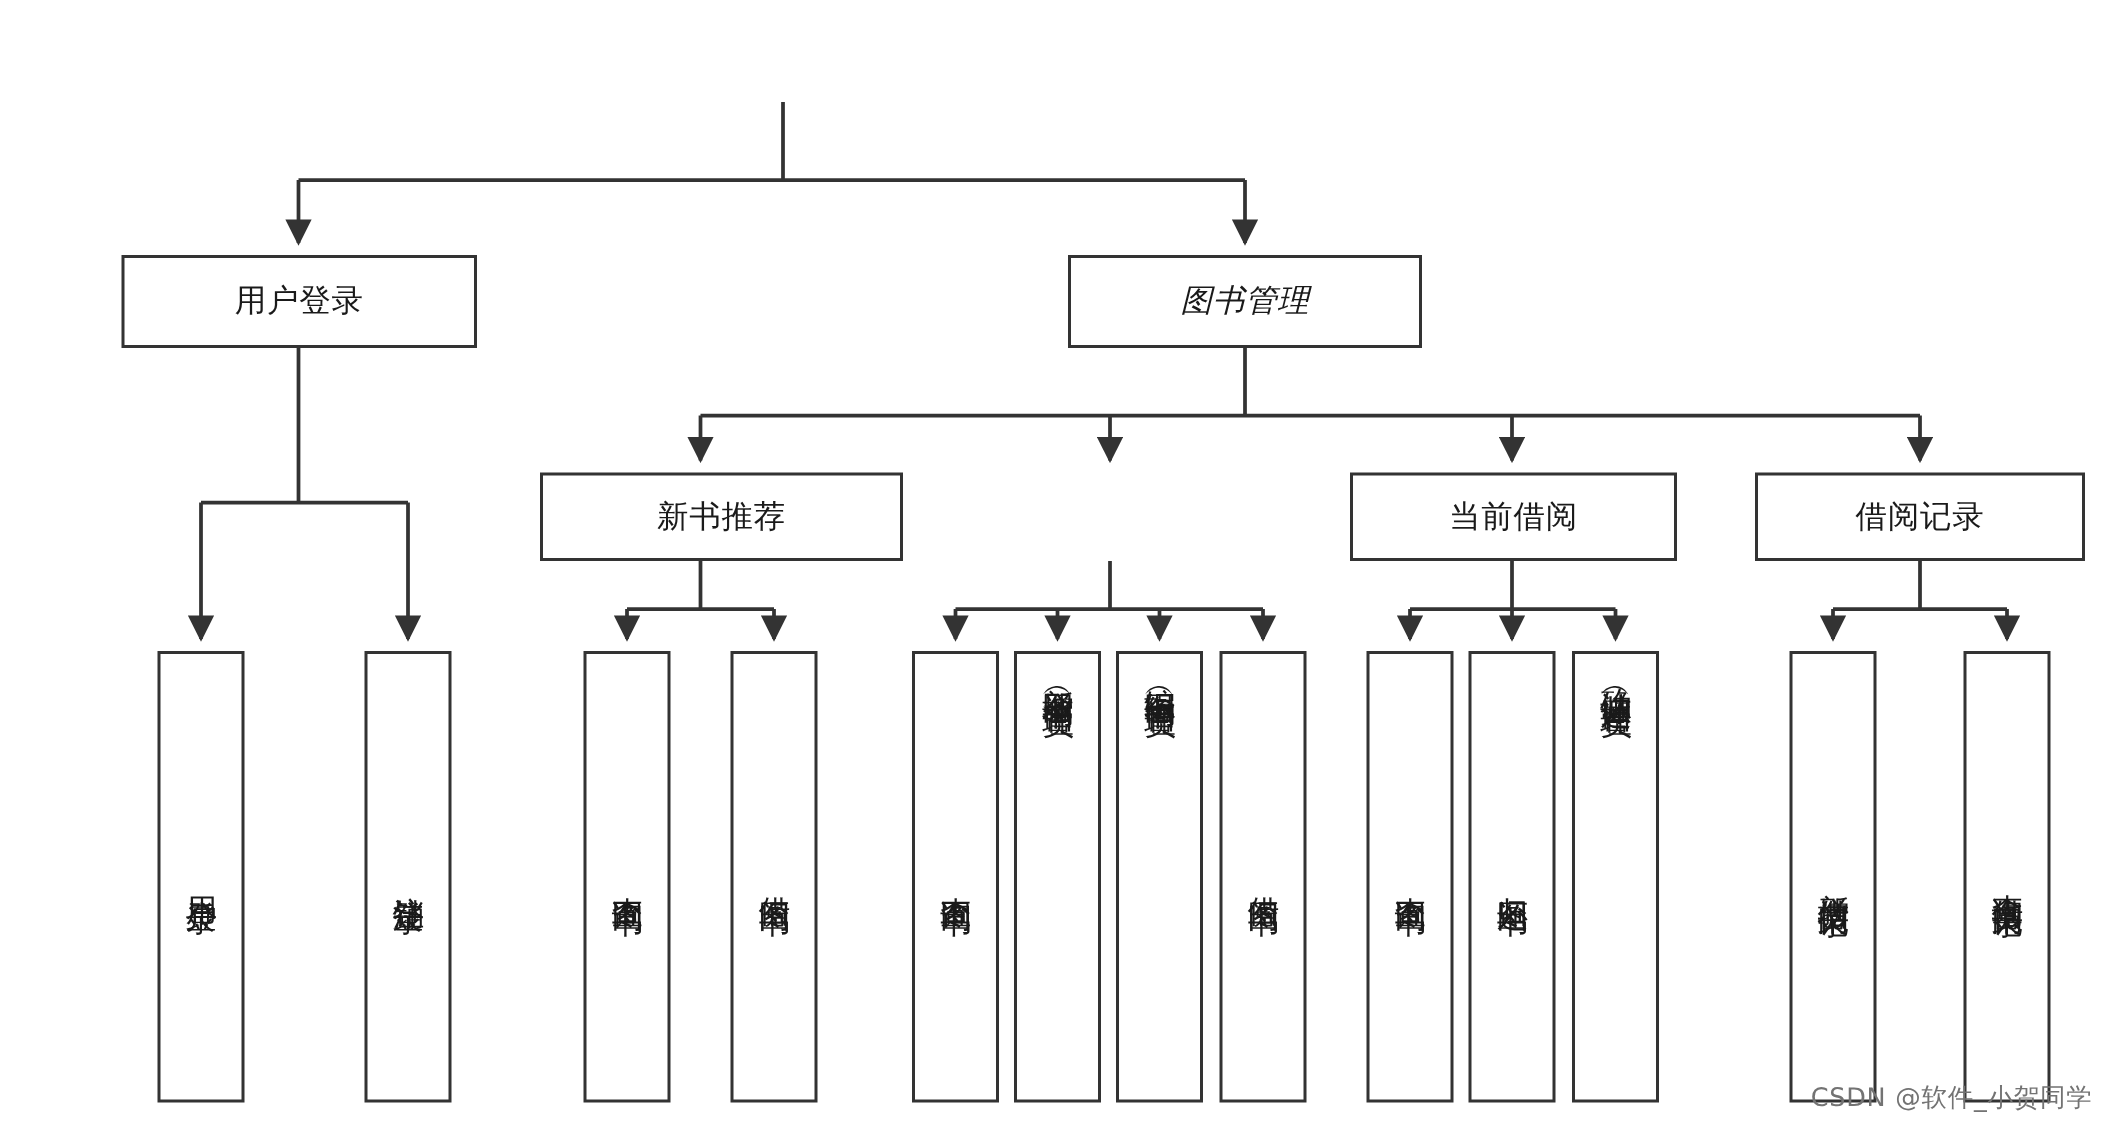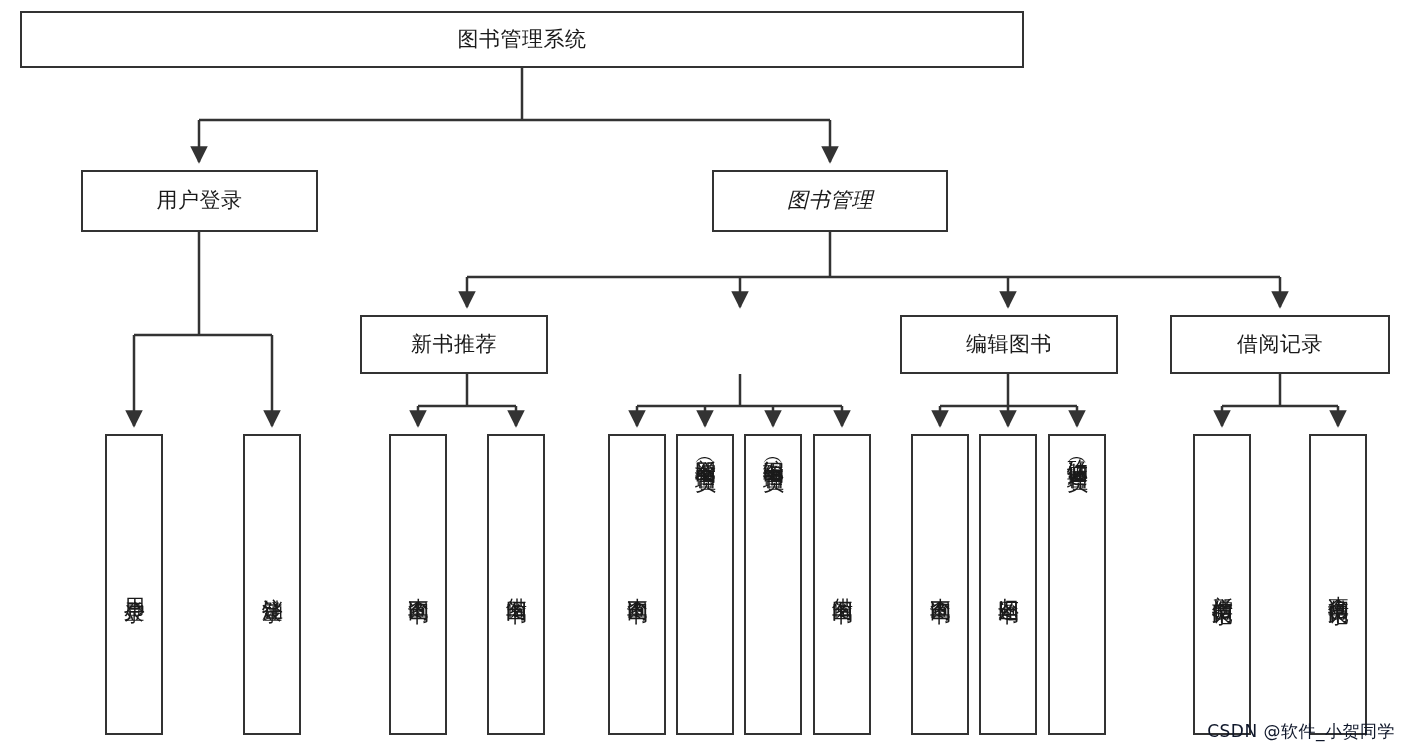--- a/index.html
+++ b/index.html
@@ -62,21 +62,21 @@
   }
   .node.vert.centered {
     align-items: center;
     padding-top: 0;
   }
   #watermark {
     position: absolute;
     right: 10px;
     bottom: 4px;
     font-size: 17px;
-    color: #0f172a;
+    color: #737373;
     z-index: 5;
     white-space: nowrap;
     letter-spacing: 0.5px;
   }
 </style>
 </head>
 <body>
 
 <div id="canvas">
 
@@ -124,36 +124,33 @@
       <path d="M 1008 406 L 1008 426" marker-end="url(#arrow)"></path>
       <path d="M 1077 406 L 1077 426" marker-end="url(#arrow)"></path>
 
       <path d="M 1280 374 L 1280 406"></path>
       <path d="M 1222 406 L 1338 406"></path>
       <path d="M 1222 406 L 1222 426" marker-end="url(#arrow)"></path>
       <path d="M 1338 406 L 1338 426" marker-end="url(#arrow)"></path>
     </g>
   </svg>
 
-  <div class="node horiz" style="left:20px; top:11px; width:1004px; height:57px;">
-    <span class="lbl">图书管理系统</span>
-  </div>
 
   <div class="node horiz" style="left:81px; top:170px; width:237px; height:62px;">
     <span class="lbl">用户登录</span>
   </div>
   <div class="node horiz" style="left:712px; top:170px; width:236px; height:62px;font-style:italic;">
     <span class="lbl">图书管理</span>
   </div>
 
-  <div class="node horiz" style="left:360px; top:315px; width:188px; height:59px;">
+  <div class="node horiz" style="left:360px; top:315px; width:242px; height:59px;">
     <span class="lbl">新书推荐</span>
   </div>
   <div class="node horiz" style="left:900px; top:315px; width:218px; height:59px;">
-    <span class="lbl">编辑图书</span>
+    <span class="lbl">当前借阅</span>
   </div>
   <div class="node horiz" style="left:1170px; top:315px; width:220px; height:59px;">
     <span class="lbl">借阅记录</span>
   </div>
 
   <div class="node vert centered" style="left:105px; top:434px; width:58px; height:301px;">
     <span class="lbl">用户登录</span>
   </div>
   <div class="node vert centered" style="left:243px; top:434px; width:58px; height:301px;">
     <span class="lbl">注销登录</span>

